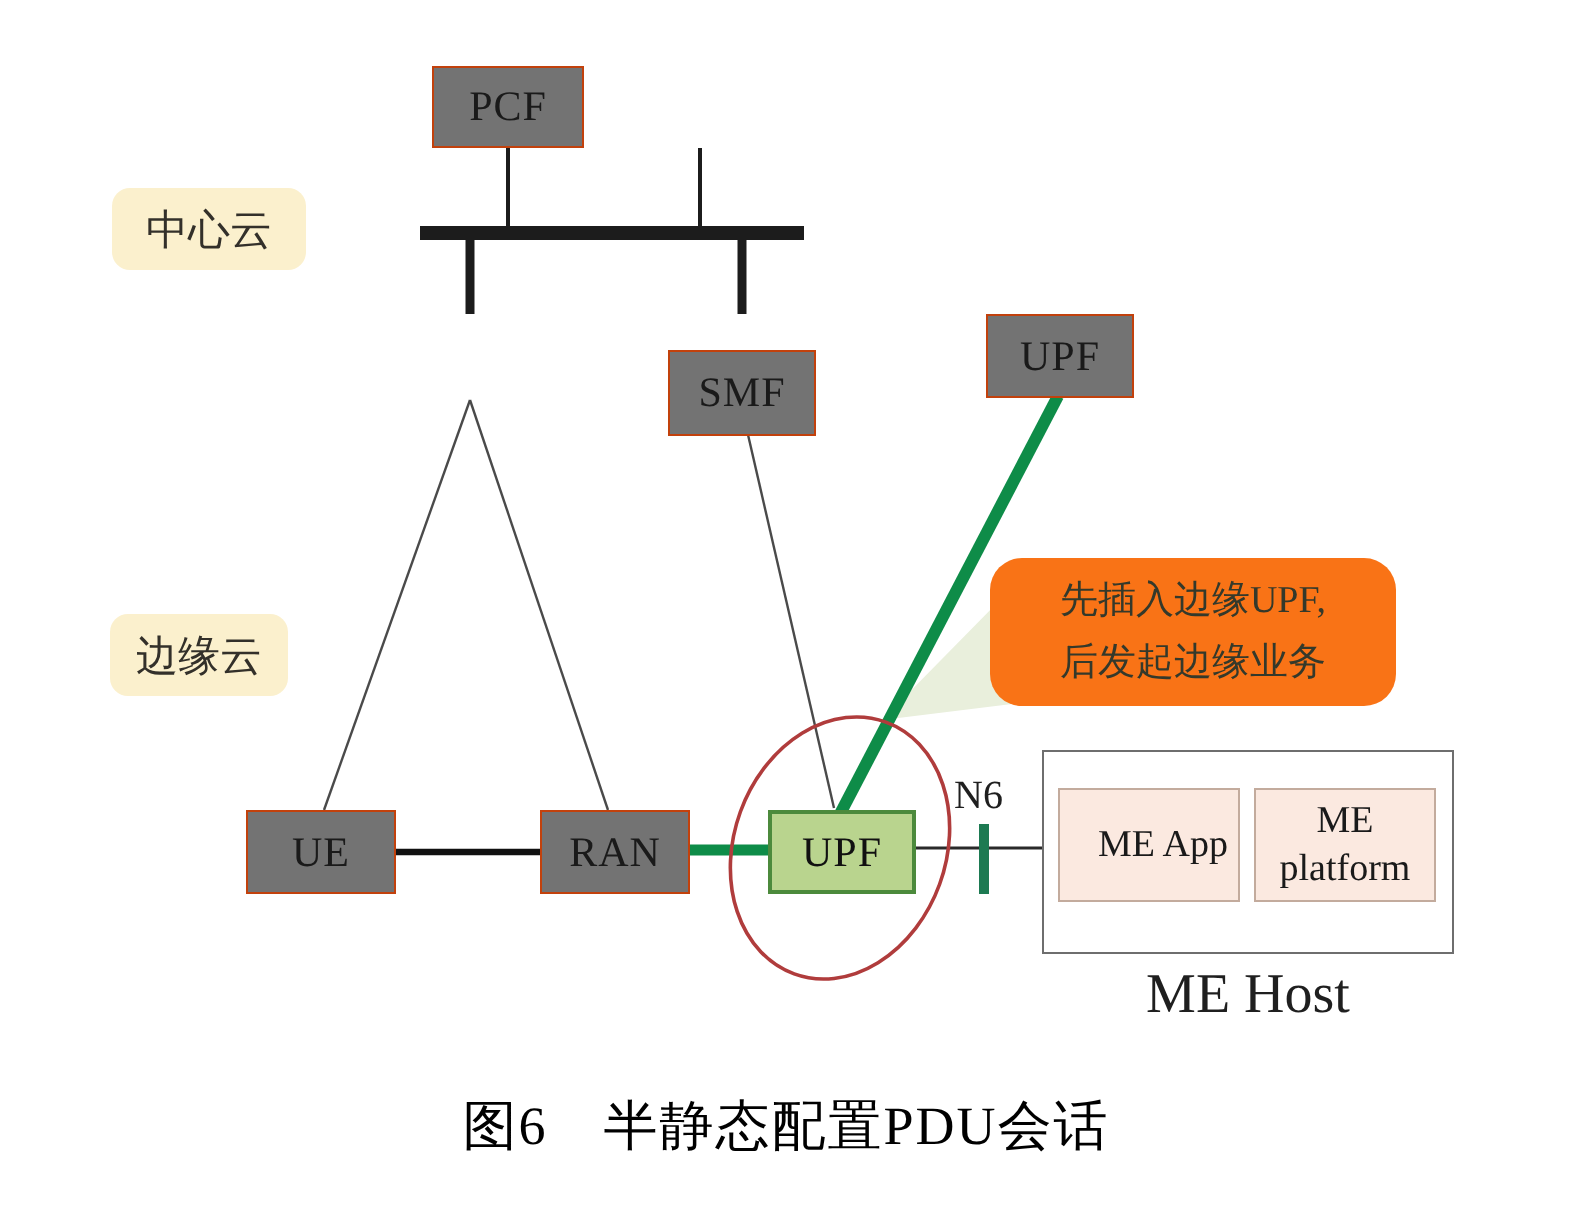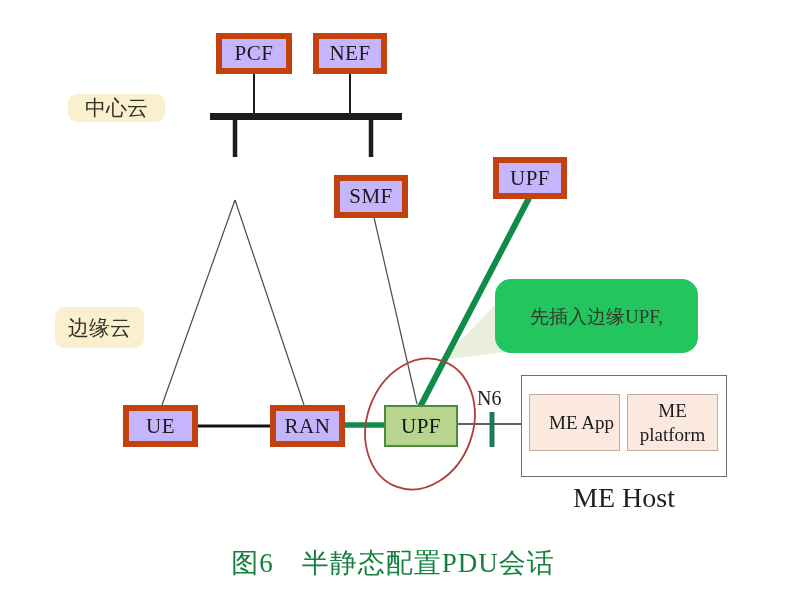--- a/index.html
+++ b/index.html
@@ -3,21 +3,21 @@
 <meta charset="utf-8">
 <style>
   html,body{margin:0;padding:0;background:#ffffff;}
   .stage{
     position:relative;width:786px;height:609px;background:#ffffff;overflow:hidden;
     font-family:"Liberation Serif","DejaVu Serif",serif;color:#1a1a1a;
   }
   .wires{position:absolute;left:0;top:0;width:786px;height:609px;}
   .node{
     position:absolute;display:flex;align-items:center;justify-content:center;
-    background:#c4b5fd;border:6px solid #c2410c;font-size:21px;letter-spacing:.5px;
+    background:#737373;border:1px solid #c2410c;font-size:21px;letter-spacing:.5px;
     box-sizing:border-box;text-align:center;
   }
   .node-green{
     background:#b9d48e;border:2px solid #4c8a3c;color:#111;
   }
   .region-label{
     position:absolute;display:flex;align-items:center;justify-content:center;
     background:#fbf0cd;border-radius:9px;font-size:21px;color:#33302a;
     box-sizing:border-box;
   }
@@ -31,27 +31,27 @@
   }
   .me-host-label{
     position:absolute;left:521px;top:482px;width:206px;text-align:center;
     font-size:28px;color:#1f1f1f;
   }
   .n6-label{
     position:absolute;left:477px;top:387px;font-size:20px;color:#1f1f1f;
   }
   .callout{
     position:absolute;left:495px;top:279px;width:203px;height:74px;
-    background:#22c55e;border-radius:16px;display:flex;flex-direction:column;
+    background:#f97316;border-radius:16px;display:flex;flex-direction:column;
     align-items:center;justify-content:center;box-sizing:border-box;
   }
   .callout div{font-size:19px;line-height:31px;color:#34392b;white-space:nowrap;}
   .caption{
     position:absolute;left:0;top:545px;width:786px;text-align:center;
-    font-size:27px;color:#15803d;letter-spacing:1px;
+    font-size:27px;color:#000000;letter-spacing:1px;
   }
 </style>
 </head>
 <body>
 
 <div class="stage">
 
   <svg class="wires" viewBox="0 0 786 609" xmlns="http://www.w3.org/2000/svg">
 
     <polygon points="500,300 441,360 522,350" fill="#e9efdc"></polygon>
@@ -70,37 +70,37 @@
     <line x1="198" y1="426" x2="270" y2="426" stroke="#111111" stroke-width="3.2"></line>
     <line x1="458" y1="424" x2="521" y2="424" stroke="#2a2a2a" stroke-width="1.6"></line>
 
     <line x1="345" y1="425" x2="384" y2="425" stroke="#0e8c48" stroke-width="5.5"></line>
     <line x1="529" y1="198" x2="420" y2="407" stroke="#0e8c48" stroke-width="6"></line>
     <line x1="492" y1="412" x2="492" y2="447" stroke="#1d7a52" stroke-width="5"></line>
 
     <ellipse cx="420" cy="424" rx="53" ry="67" transform="rotate(20 420 424)" fill="none" stroke="#b03c3c" stroke-width="1.8"></ellipse>
   </svg>
 
-  <div class="region-label" style="left:56px;top:94px;width:97px;height:28px;margin-left:12px;">中心云</div>
+  <div class="region-label" style="left:56px;top:94px;width:97px;height:41px;">中心云</div>
   <div class="region-label" style="left:55px;top:307px;width:89px;height:41px;">边缘云</div>
 
   <div class="node" style="left:216px;top:33px;width:76px;height:41px;">PCF</div>
-  <div class="node" style="left:313px;top:33px;width:74px;height:41px;">NEF</div>
   <div class="node" style="left:334px;top:157px;width:74px;height:43px;margin-top:18px;">SMF</div>
   <div class="node" style="left:493px;top:157px;width:74px;height:42px;">UPF</div>
   <div class="node" style="left:123px;top:405px;width:75px;height:42px;">UE</div>
   <div class="node" style="left:270px;top:405px;width:75px;height:42px;">RAN</div>
   <div class="node node-green" style="left:384px;top:405px;width:74px;height:42px;">UPF</div>
 
   <div class="n6-label">N6</div>
 
   <div class="me-host" style="left:521px;top:375px;width:206px;height:102px;"></div>
   <div class="pink" style="left:529px;top:394px;width:91px;height:57px;padding-left:16px;">ME App</div>
   <div class="pink" style="left:627px;top:394px;width:91px;height:57px;">ME platform</div>
   <div class="me-host-label">ME Host</div>
 
   <div class="callout">
     <div>先插入边缘UPF,</div>
+    <div>后发起边缘业务</div>
   </div>
 
   <div class="caption">图6　半静态配置PDU会话</div>
 
 </div>
 
 </body></html>

